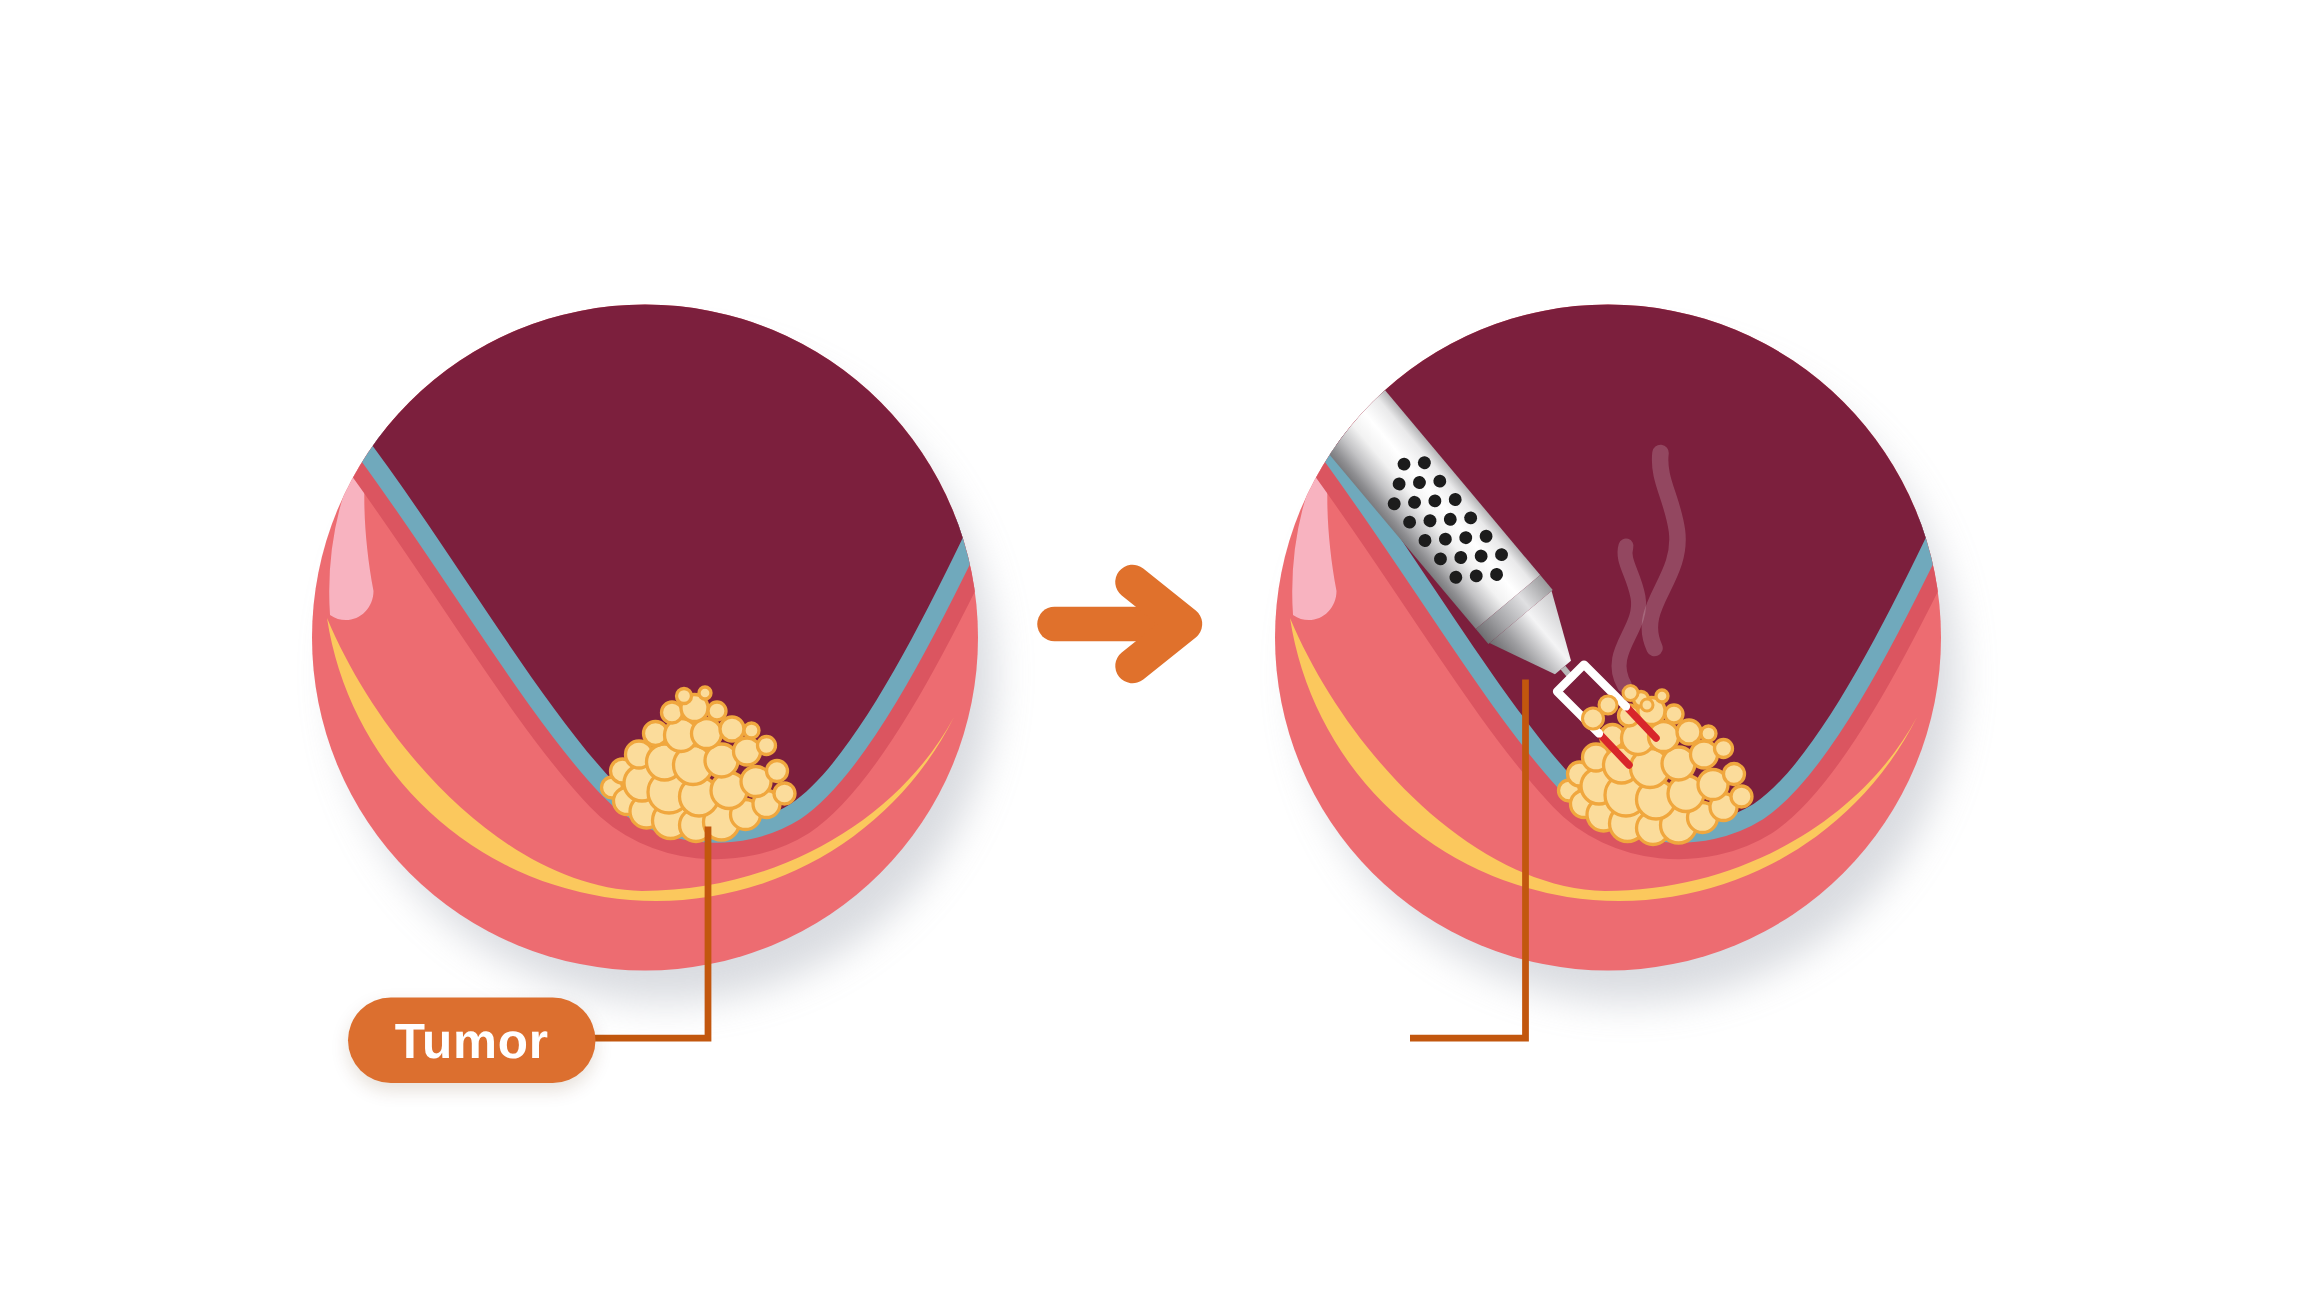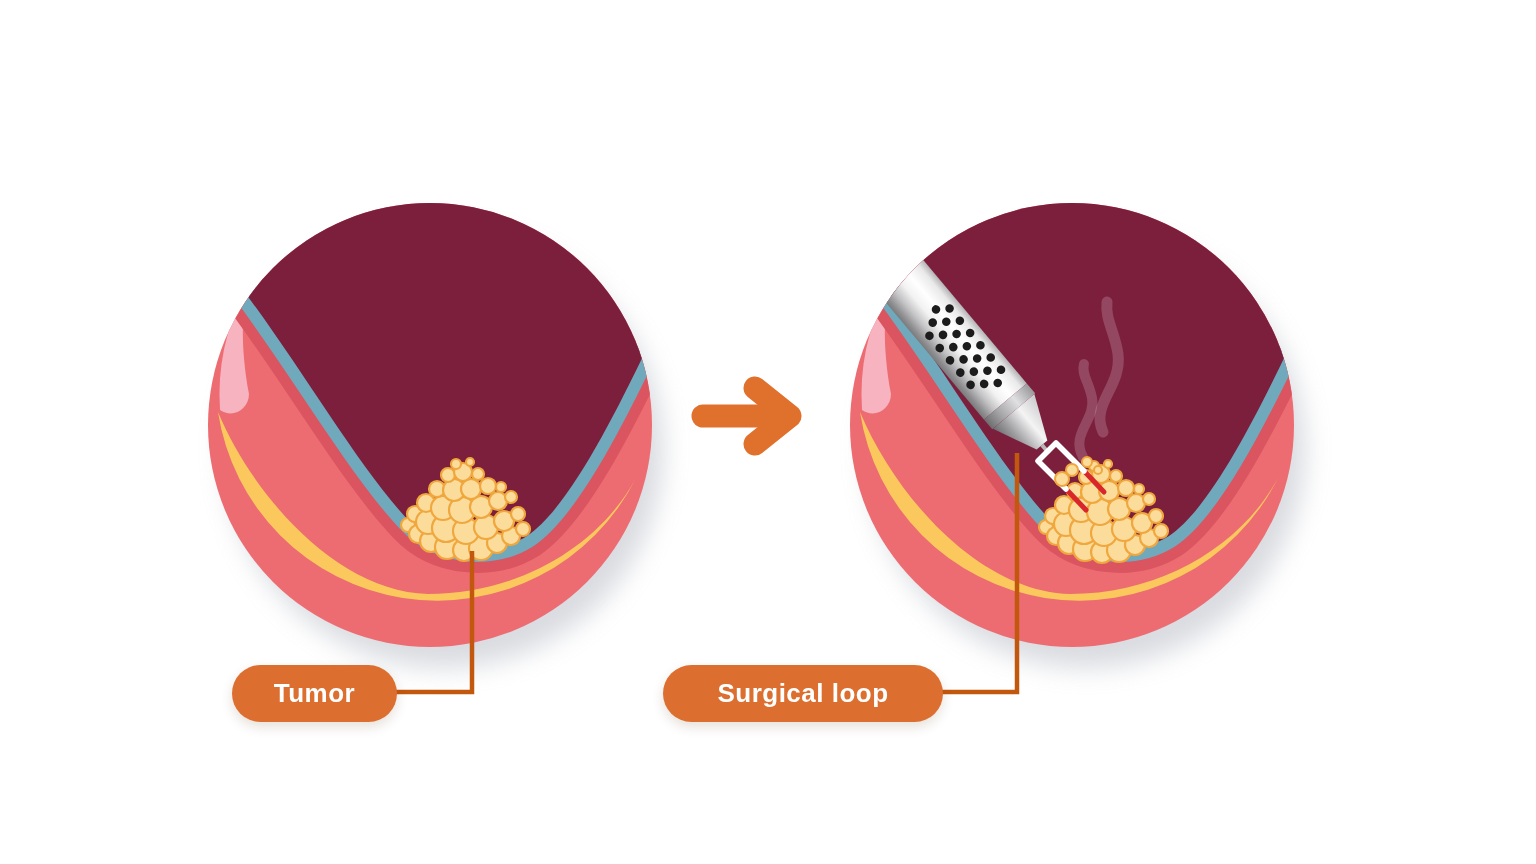--- a/index.html
+++ b/index.html
@@ -9,21 +9,21 @@
     background:#ffffff;
     overflow:hidden;
     font-family:"Liberation Sans","DejaVu Sans",sans-serif;
   }
   .canvas svg{position:absolute;left:0;top:0;}
   .label-pill{
     position:absolute;
     display:flex;align-items:center;justify-content:center;
     border-radius:29px;
     font-weight:700;
-    font-size:26px;
+    font-size:33px;
     letter-spacing:.5px;
     box-shadow:0 5px 12px rgba(90,45,10,.15);
     user-select:none;
   }
   .pill-tumor{left:232px;top:665px;width:165px;height:57px;}
   .pill-loop{left:663px;top:665px;width:280px;height:57px;}
 </style>
 </head>
 <body>
 
@@ -180,17 +180,14 @@
   </g>
 
   <path d="M 472,551 L 472,692 L 395,692" fill="none" stroke-width="4.5" stroke="#C2570E"></path>
   <path d="M 1017,453 L 1017,692 L 940,692" fill="none" stroke-width="4.5" stroke="#C2570E"></path>
 </svg>
 
 <div class="label-pill pill-tumor" style="background-color: rgb(220, 111, 47); color: rgb(255, 255, 255);">
   <span>Tumor</span>
 </div>
 
-<div class="label-pill pill-loop" style="background-color: rgb(220, 111, 47); color: rgb(255, 255, 255);">
-  <span>Surgical loop</span>
-</div>
 
 </div>
 
 </body></html>

